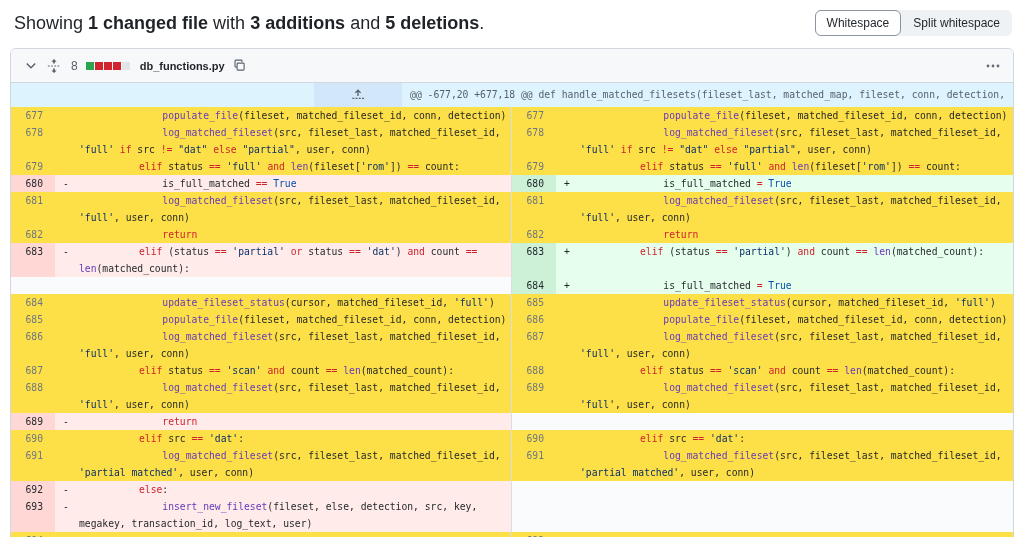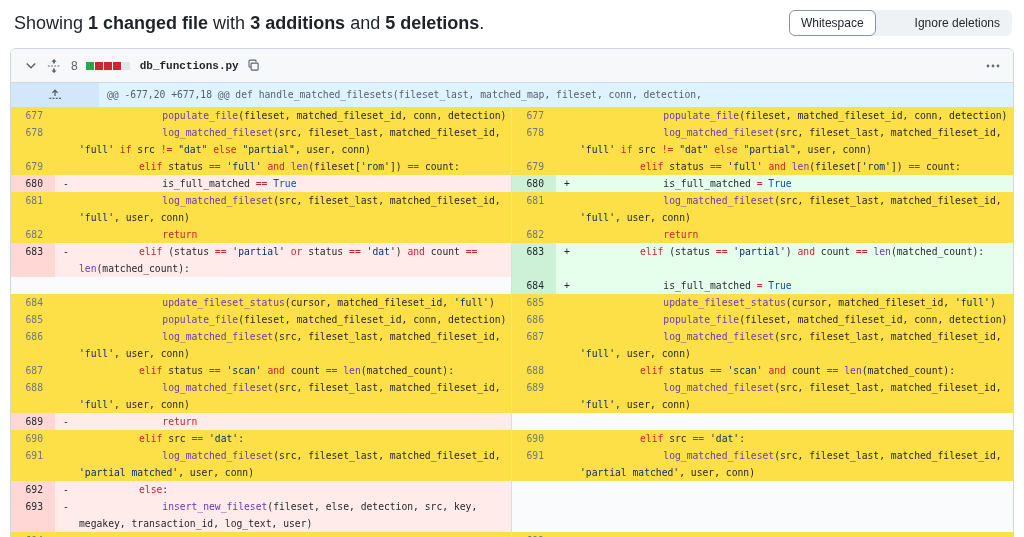--- a/index.html
+++ b/index.html
@@ -9,36 +9,36 @@
     background:#ffffff; color:#1f2328;
     font-family:"Liberation Sans", sans-serif;
   }
   .page { padding:8px 10px 0 10px; }
 
   
   .topbar { display:flex; justify-content:space-between; align-items:center; margin:2px 2px 12px 4px; }
   .summary { font-size:18px; color:#1f2328; }
   .summary b { font-weight:700; }
   .controls { display:flex; gap:8px; }
-  .seg { display:flex; align-items:center; background:#eff2f5; border-radius:6px; font-size:12px; font-weight:500; color:#24292f;gap:27px; }
+  .seg { display:flex; align-items:center; background:#eff2f5; border-radius:6px; font-size:12px; font-weight:500; color:#24292f; }
   .seg .opt { padding:5px 12px; line-height:16px; cursor:pointer; white-space:nowrap; }
   .seg .opt.active { background:#ffffff; border:1px solid #8c959f; border-radius:6px; padding:4px 11px; }
 
   
   .card { border:1px solid #d0d7de; border-radius:6px; overflow:hidden; background:#fff; }
   .file-header { height:34px; background:#f6f8fa; border-bottom:1px solid #d0d7de; display:flex; align-items:center; padding:0 12px; gap:8px; }
   .file-header .icon { display:flex; align-items:center; }
   .changes-count { font-size:12px; color:#57606a; margin-left:2px; }
   .diffstat { display:flex; gap:1px; align-items:center; margin-right:2px; }
   .sq { width:8px; height:8px; display:inline-block; }
-  .fname { font-family:Liberation Mono, monospace; font-size:11px; font-weight:600; color:#1f2328; }
+  .fname { font-family:Liberation Sans, sans-serif; font-size:11px; font-weight:600; color:#1f2328; }
   .spacer { flex:1; }
 
   
-  .hunk { display:flex; background:#ddf4ff; align-items:stretch; }
+  .hunk { display:flex; background:#ddf4ff; align-items:stretch;justify-content:flex-end; }
   .hunk .hgut { width:88px; min-width:88px; background:#d2e7f9; display:flex; align-items:center; justify-content:center; padding:4px 0; cursor:pointer; }
   .hunk .htxt { color:#57606a; font-family:"DejaVu Sans Mono","Liberation Mono",monospace; font-size:9.7px; line-height:16px; padding:4px 8px; white-space:pre; overflow:hidden; }
 
   
   .diff { font-family:"DejaVu Sans Mono","Liberation Mono",monospace; font-size:9.7px; line-height:17px; }
   .drow { display:flex; }
   .side { width:50%; display:flex; min-width:0; background:#fde047; }
   .side.left { border-right:1px solid #d8dee4; }
   .gut { width:44px; min-width:44px; text-align:right; padding-right:12px; color:#6e7781; user-select:none; cursor:pointer; }
   .code { flex:1; min-width:0; overflow:hidden; }
@@ -64,21 +64,21 @@
 
 <div class="page">
 
   <div class="topbar">
     <div class="summary">
       <span>Showing </span><b>1 changed file</b><span> with </span><b>3 additions</b><span> and </span><b>5 deletions</b><span>.</span>
     </div>
     <div class="controls">
       <div class="seg">
         <span class="opt active">Whitespace</span>
-        <span class="opt">Ignore deletions</span>
+        <span class="opt">Split whitespace</span>
       </div>
     </div>
   </div>
 
   <div class="card">
     <div class="file-header">
       <span class="icon">
         <svg width="16" height="16" viewBox="0 0 16 16">
             <path d="M12.78 5.97 8 10.75 3.22 5.97l1.06-1.06L8 8.63l3.72-3.72z" fill="#59636e"></path>
           </svg>

